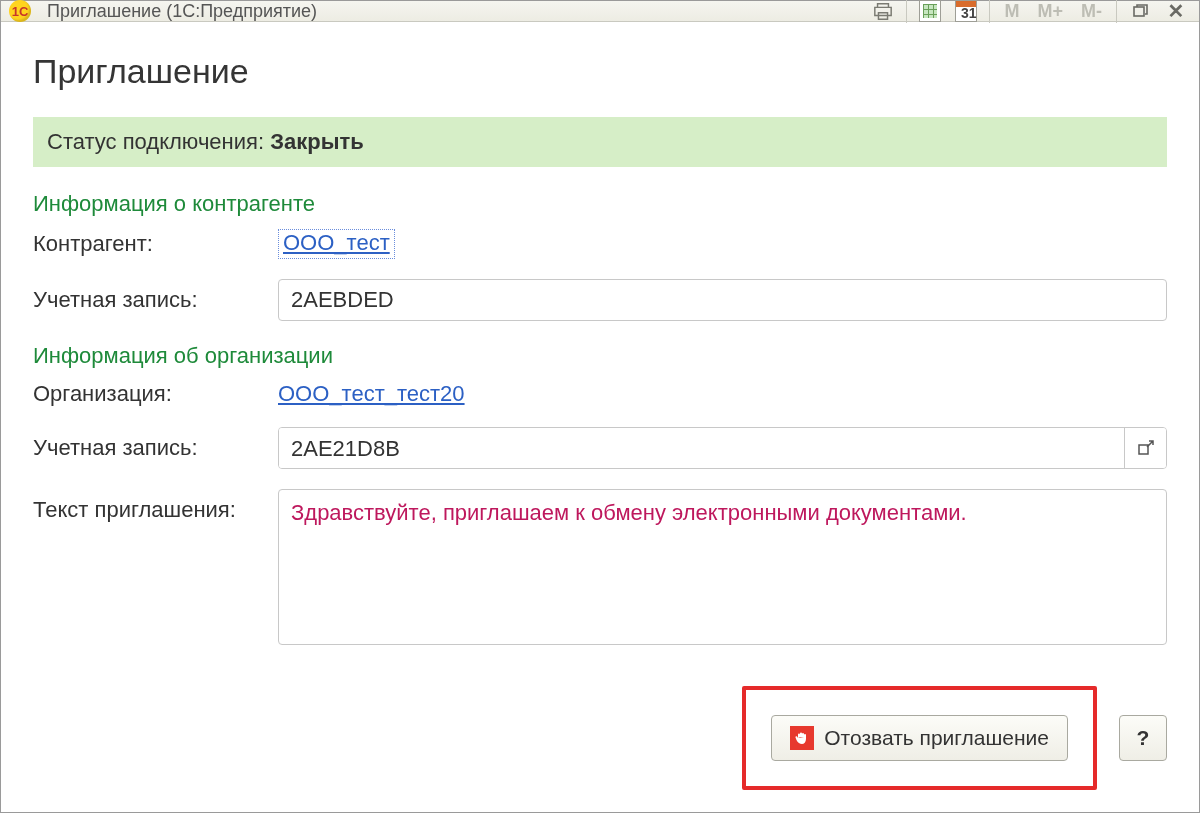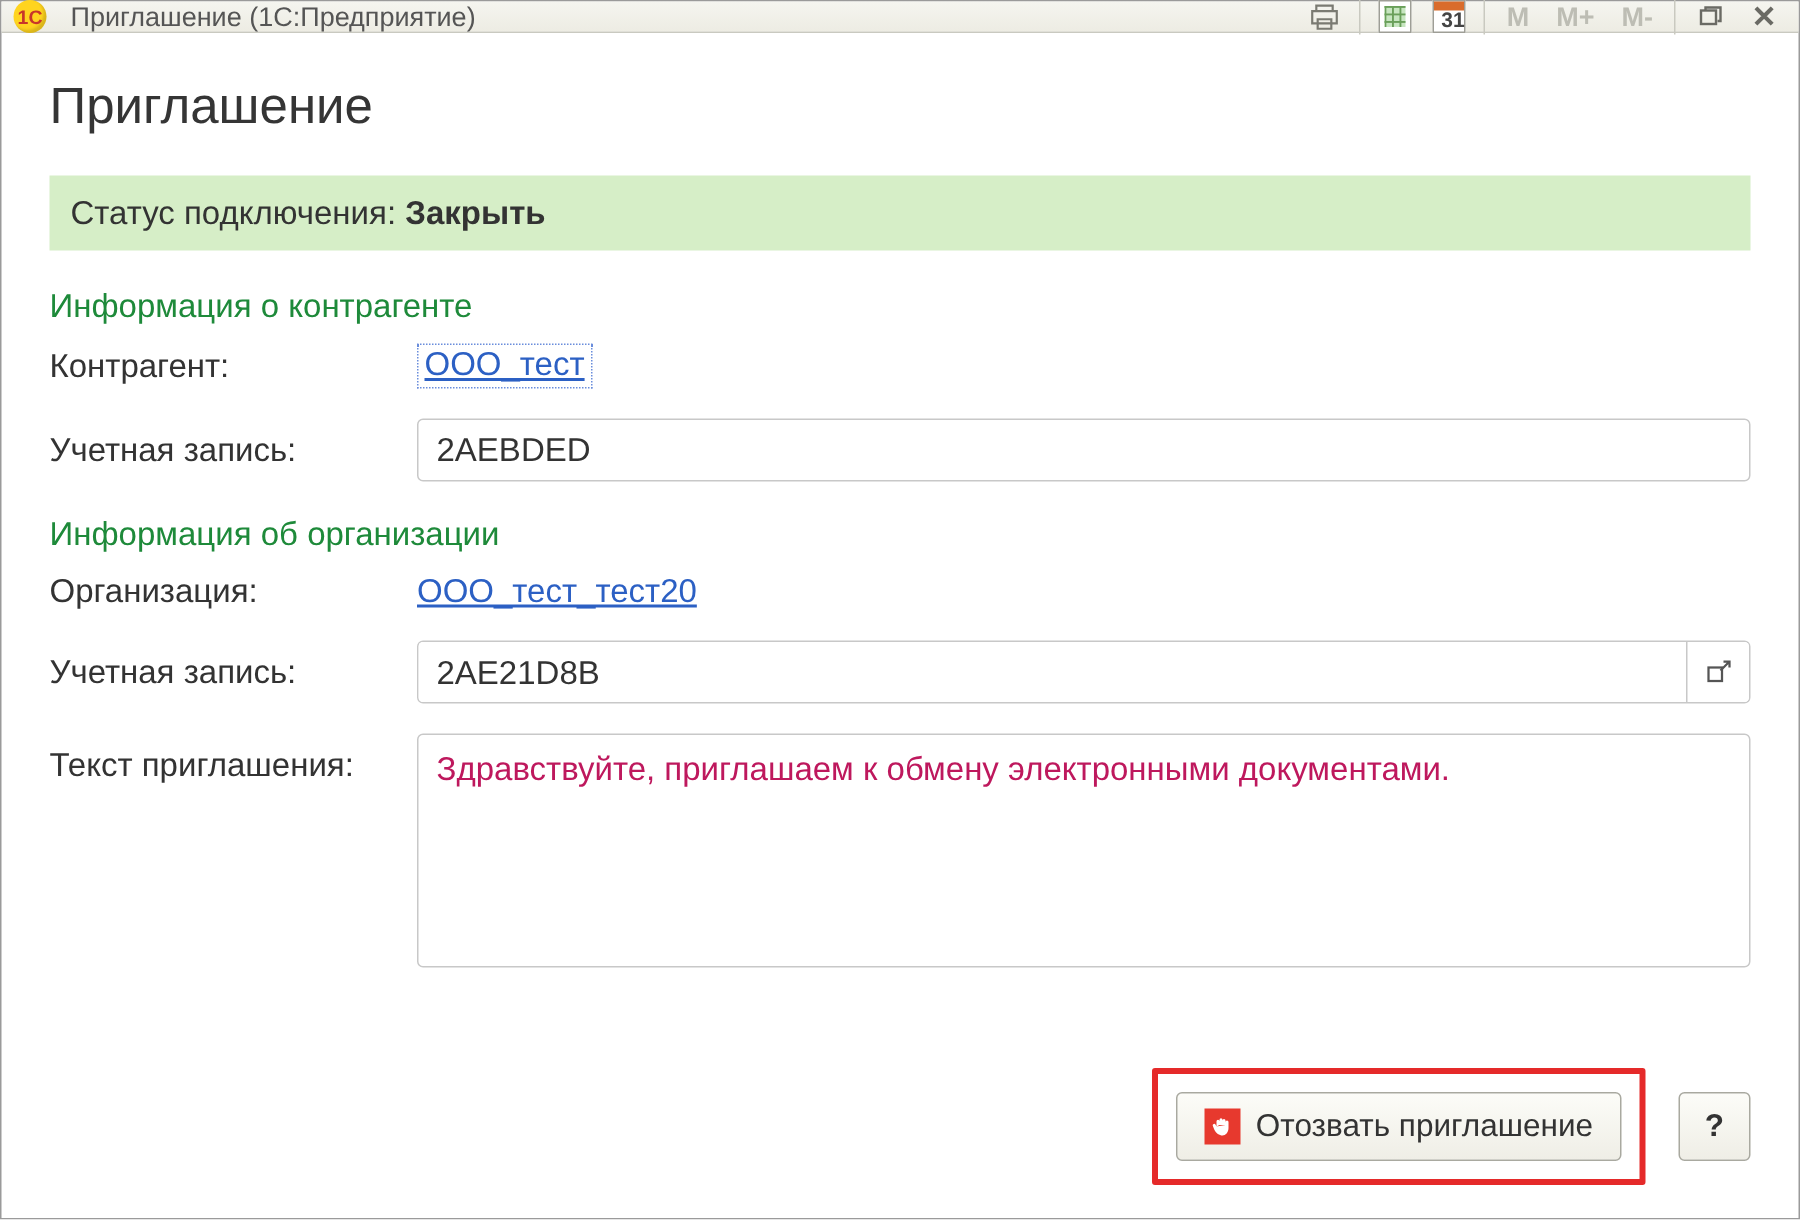--- a/index.html
+++ b/index.html
@@ -172,21 +172,21 @@
   .footer {
     margin-top: auto;
     display: flex;
     justify-content: flex-end;
     align-items: center;
     gap: 22px;
     padding-top: 12px;
   }
   .hl-box {
     border: 4px solid #e52a2a;
-    padding: 12px;
+    padding: 25px;
     border-radius: 2px;
   }
   .btn {
     height: 46px;
     border: 1px solid #a9a9a0;
     border-radius: 4px;
     background: linear-gradient(to bottom,#fcfcf8,#efeee6);
     font-size: 21px;
     color: #333;
     padding: 0 18px;

